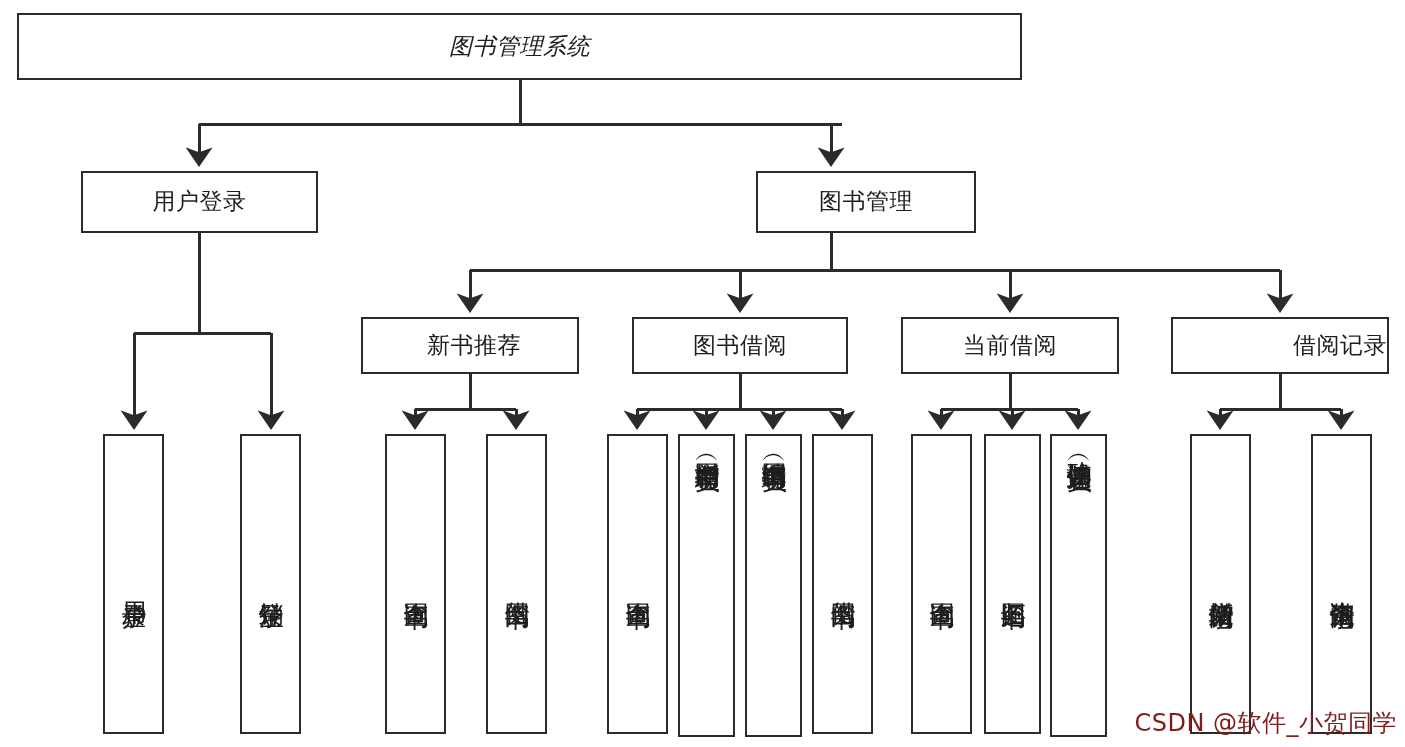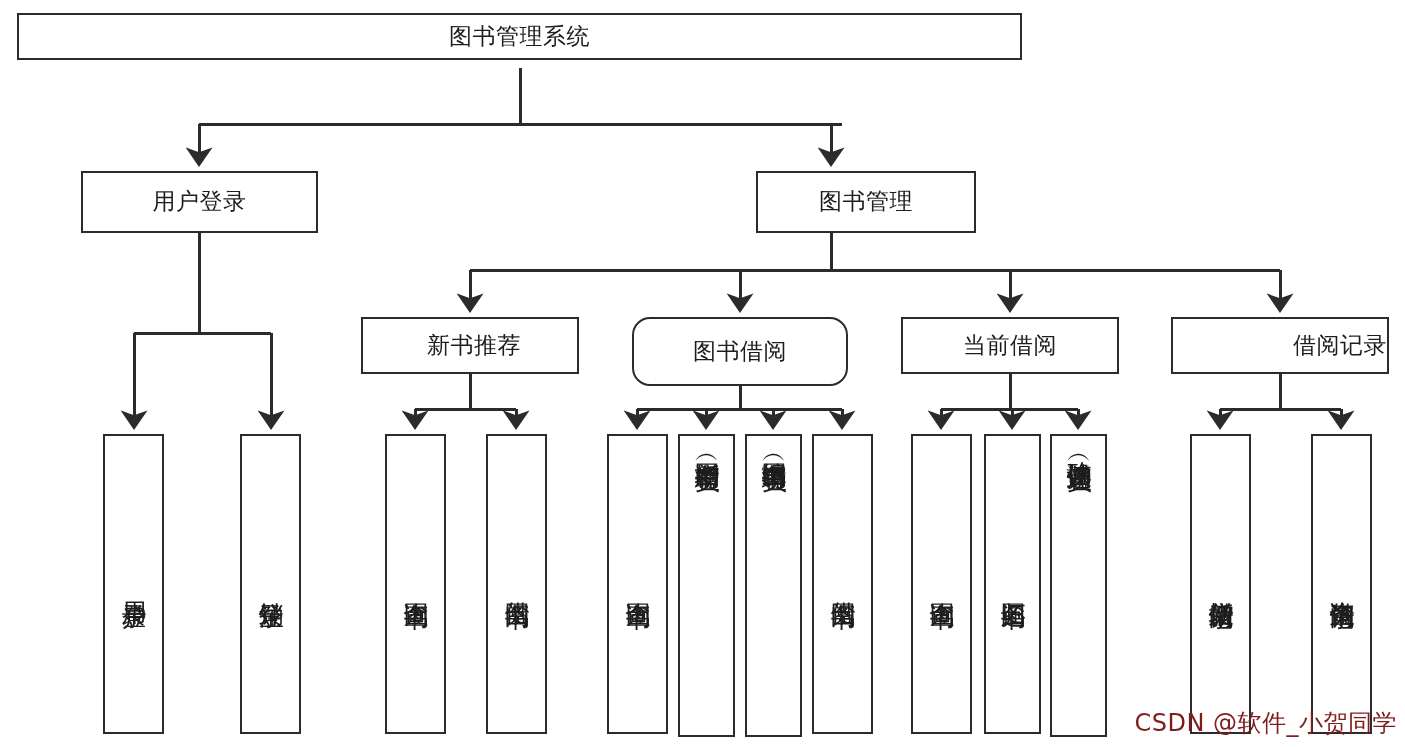--- a/index.html
+++ b/index.html
@@ -121,35 +121,35 @@
       <path d="M 1012 409 L 1012 420" marker-end="url(#arrowhead)"></path>
       <path d="M 1078 409 L 1078 420" marker-end="url(#arrowhead)"></path>
 
       <path d="M 1280 374 L 1280 409"></path>
       <path d="M 1220 409 L 1341 409"></path>
       <path d="M 1220 409 L 1220 420" marker-end="url(#arrowhead)"></path>
       <path d="M 1341 409 L 1341 420" marker-end="url(#arrowhead)"></path>
     </g>
   </svg>
 
-  <div class="node-box" style="left:17px; top:13px; width:1005px; height:47px;">
+  <div class="node-box" style="left:17px; top:13px; width:1005px; height:67px;font-style:italic;">
     <span class="node-label-h">图书管理系统</span>
   </div>
 
   <div class="node-box" style="left:81px; top:171px; width:237px; height:62px;">
     <span class="node-label-h">用户登录</span>
   </div>
   <div class="node-box" style="left:756px; top:171px; width:220px; height:62px;">
     <span class="node-label-h">图书管理</span>
   </div>
 
   <div class="node-box" style="left:361px; top:317px; width:218px; height:57px;padding-left:8px;">
     <span class="node-label-h">新书推荐</span>
   </div>
-  <div class="node-box" style="left:632px; top:317px; width:216px; height:69px;border-radius:18px;">
+  <div class="node-box" style="left:632px; top:317px; width:216px; height:57px;">
     <span class="node-label-h">图书借阅</span>
   </div>
   <div class="node-box" style="left:901px; top:317px; width:218px; height:57px;justify-content:center;">
     <span class="node-label-h">当前借阅</span>
   </div>
   <div class="node-box" style="left:1171px; top:317px; width:218px; height:57px;justify-content:flex-end;">
     <span class="node-label-h">借阅记录</span>
   </div>
 
   <div class="node-box leaf-box" style="left:103px; top:434px; width:61px; height:300px;">

